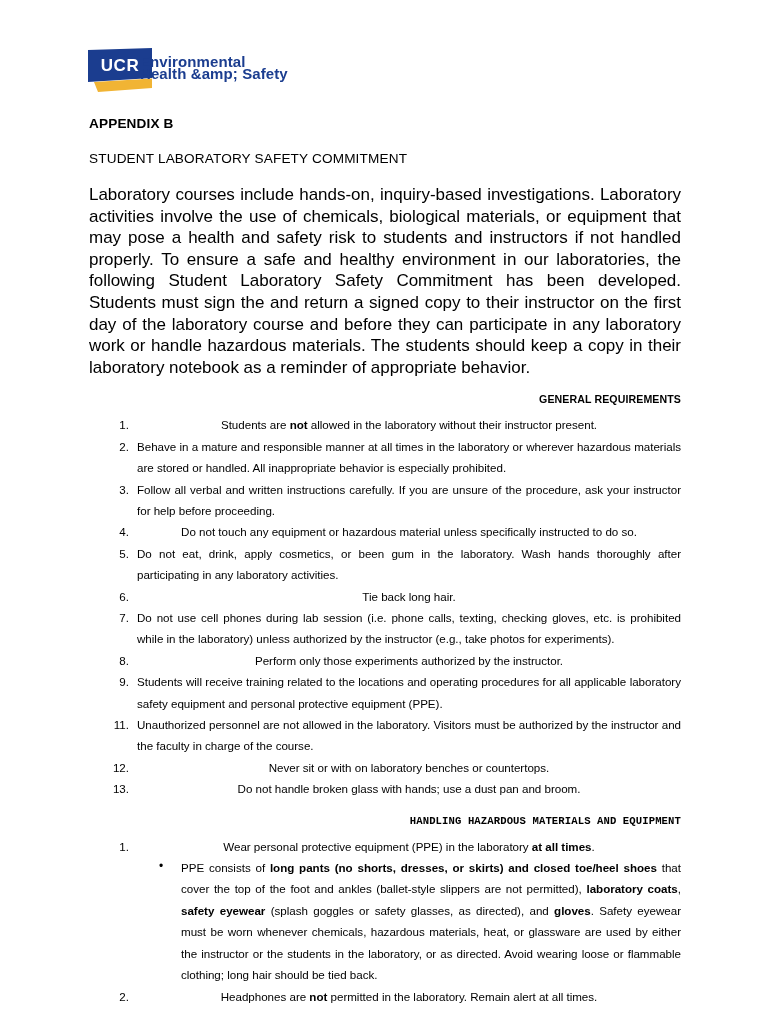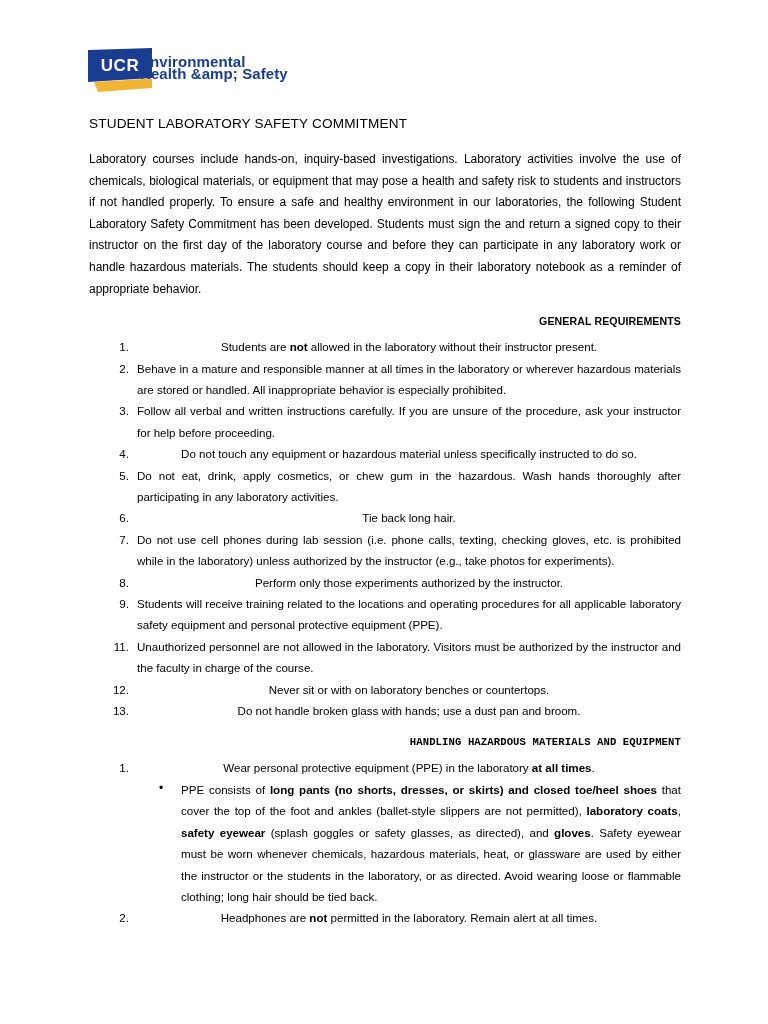--- a/index.html
+++ b/index.html
@@ -67,21 +67,21 @@
   }
   h2.doctitle {
     margin: 0 0 17px 0;
     font-size: 13.6px;
     font-weight: normal;
     letter-spacing: 0.15px;
     line-height: 16px;
   }
   p.intro {
     margin: 0 0 14px 0;
-    font-size: 12px;
+    font-size: 17px;
     line-height: 21.6px;
     text-align: justify;
     text-justify: inter-word;
     letter-spacing: -0.02px;
   }
   h3.section {
     margin: 0 0 8px 0;
     font-size: 10.6px;
     font-weight: bold;
     letter-spacing: 0.1px;
@@ -159,20 +159,21 @@
       <text x="32" y="23" text-anchor="middle" font-family="Liberation Sans, sans-serif" font-size="17" font-weight="bold" fill="#ffffff" letter-spacing="0.5">UCR</text>
     </svg>
     <div class="logo-text">
       <div>Environmental</div>
       <div>Health &amp;amp; Safety</div>
     </div>
   </div>
 
   <div class="content">
 
+    <h1 class="appendix">APPENDIX B</h1>
 
     <h2 class="doctitle">STUDENT LABORATORY SAFETY COMMITMENT</h2>
 
     <p class="intro">Laboratory courses include hands-on, inquiry-based investigations. Laboratory activities involve the use of chemicals, biological materials, or equipment that may pose a health and safety risk to students and instructors if not handled properly. To ensure a safe and healthy environment in our laboratories, the following Student Laboratory Safety Commitment has been developed. Students must sign the  and return a signed copy to their instructor on the first day of the laboratory course and before they can participate in any laboratory work or handle hazardous materials. The students should keep a copy in their laboratory notebook as a reminder of appropriate behavior.</p>
 
     <h3 class="section">GENERAL REQUIREMENTS</h3>
 
     <ol class="rules">
 
       <li class="plain">
@@ -190,21 +191,21 @@
         <span class="txt">Follow all verbal and written instructions carefully. If you are unsure of the procedure, ask your instructor for help before proceeding.</span>
       </li>
 
       <li class="plain">
         <span class="num">4.</span>
         <span class="txt">Do not touch any equipment or hazardous material unless specifically instructed to do so.</span>
       </li>
 
       <li class="justify">
         <span class="num">5.</span>
-        <span class="txt">Do not eat, drink, apply cosmetics, or chew gum in the hazardous. Wash hands thoroughly after participating in any laboratory activities.</span>
+        <span class="txt">Do not eat, drink, apply cosmetics, or been gum in the laboratory. Wash hands thoroughly after participating in any laboratory activities.</span>
       </li>
 
       <li class="plain">
         <span class="num">6.</span>
         <span class="txt">Tie back long hair.</span>
       </li>
 
       <li class="justify">
         <span class="num">7.</span>
         <span class="txt">Do not use cell phones during lab session (i.e. phone calls, texting, checking gloves, etc. is prohibited while in the laboratory) unless authorized by the instructor (e.g., take photos for experiments).</span>

